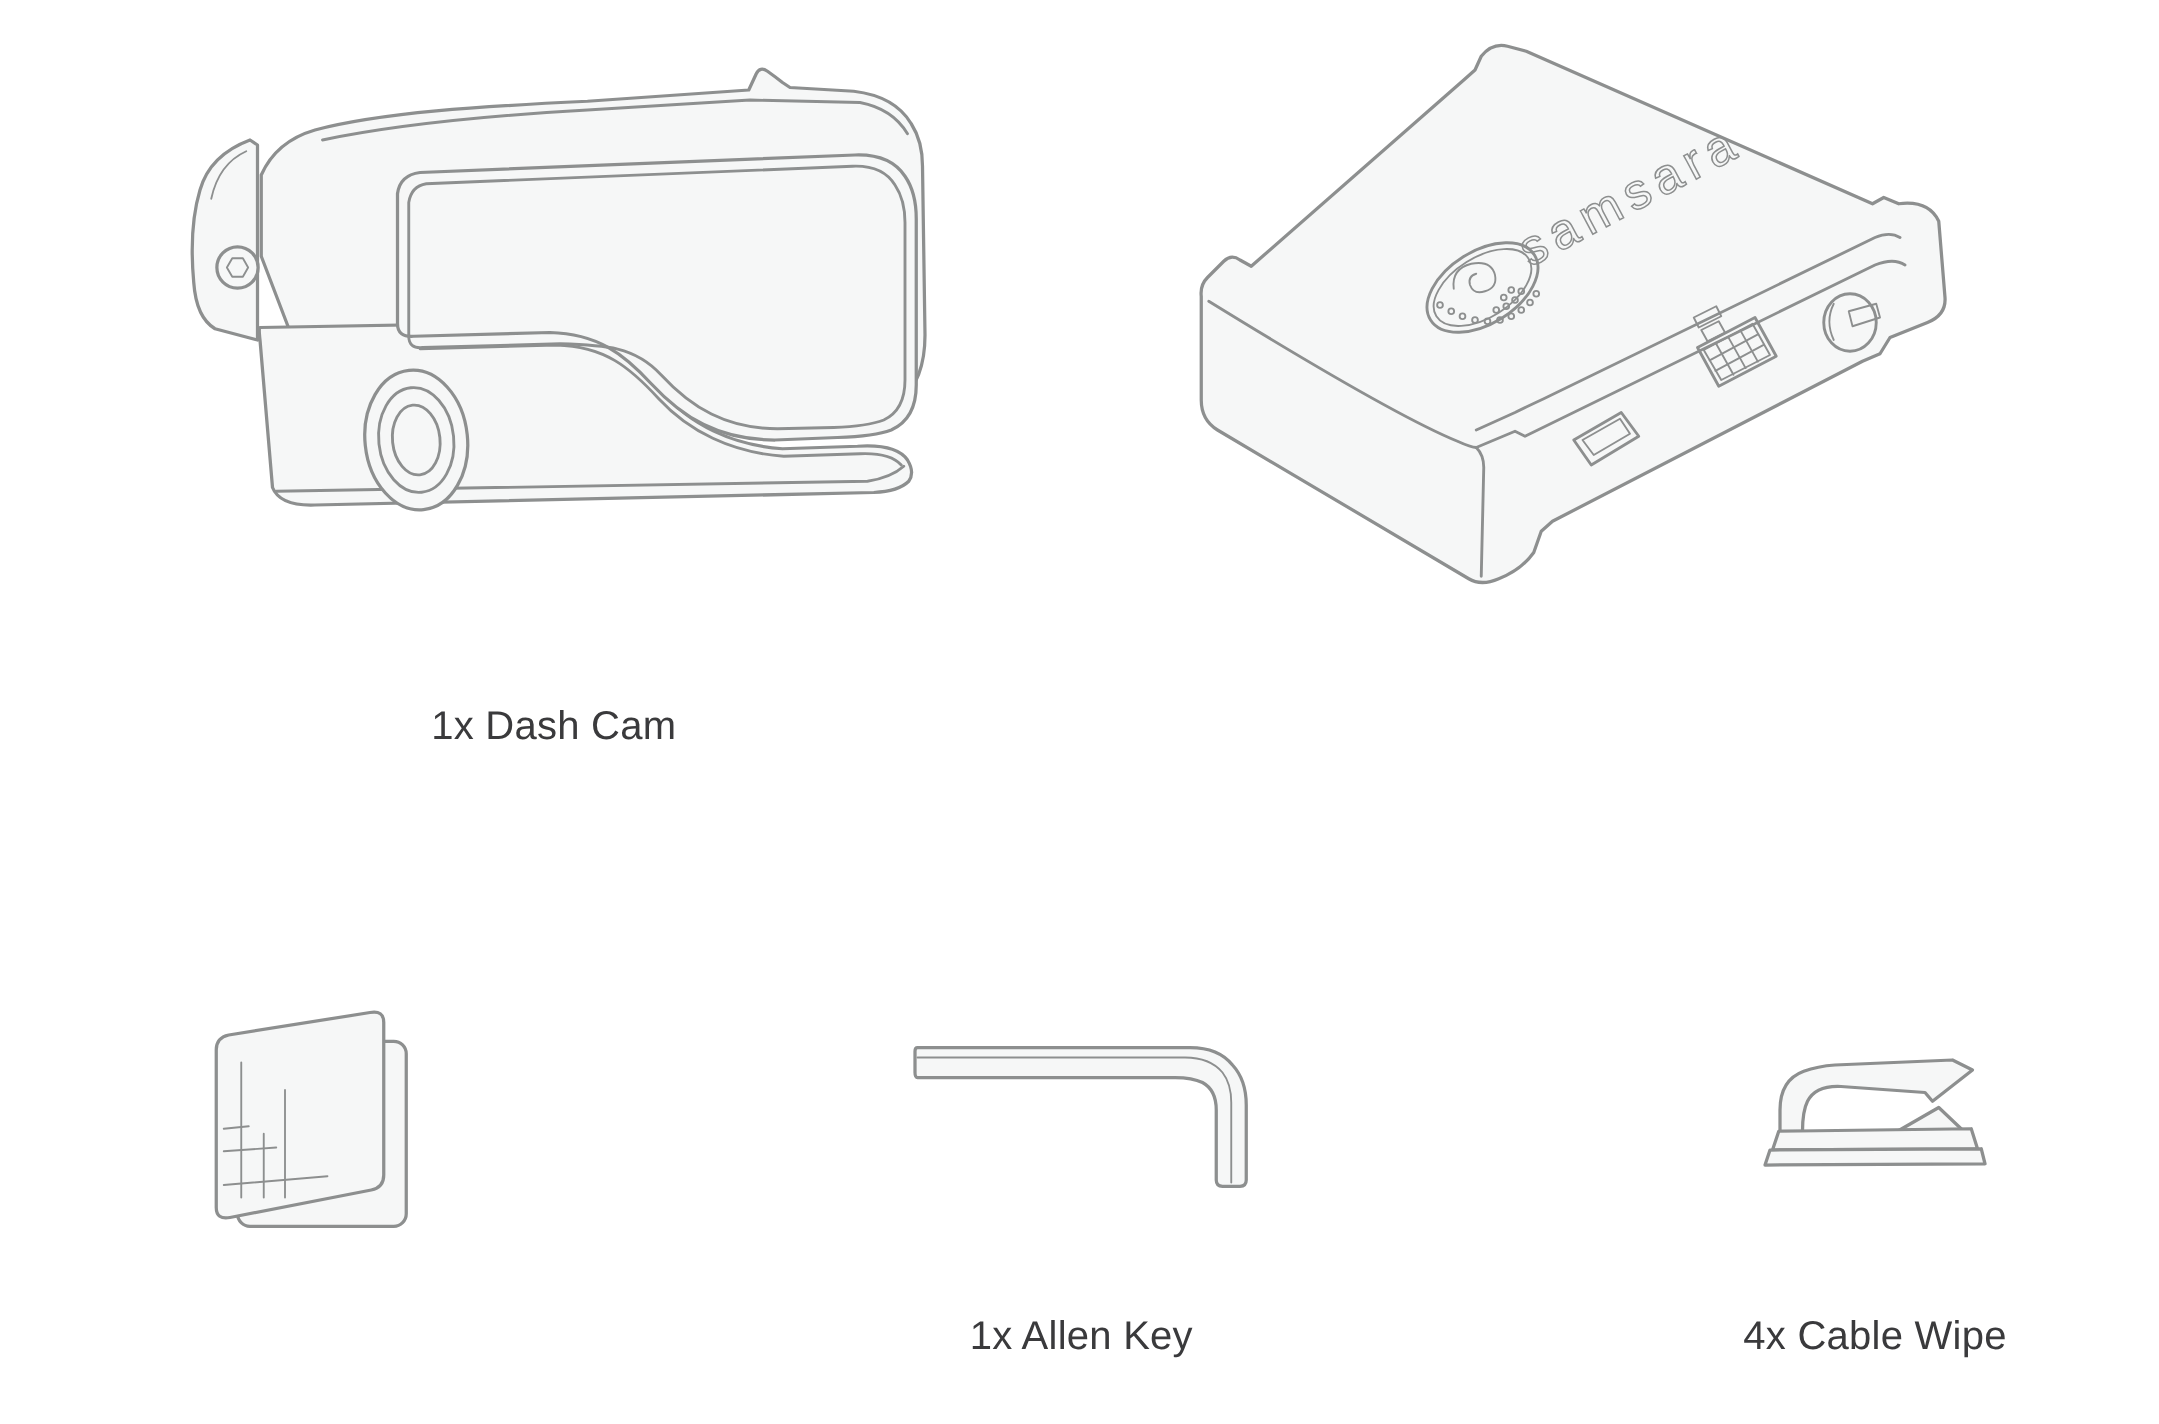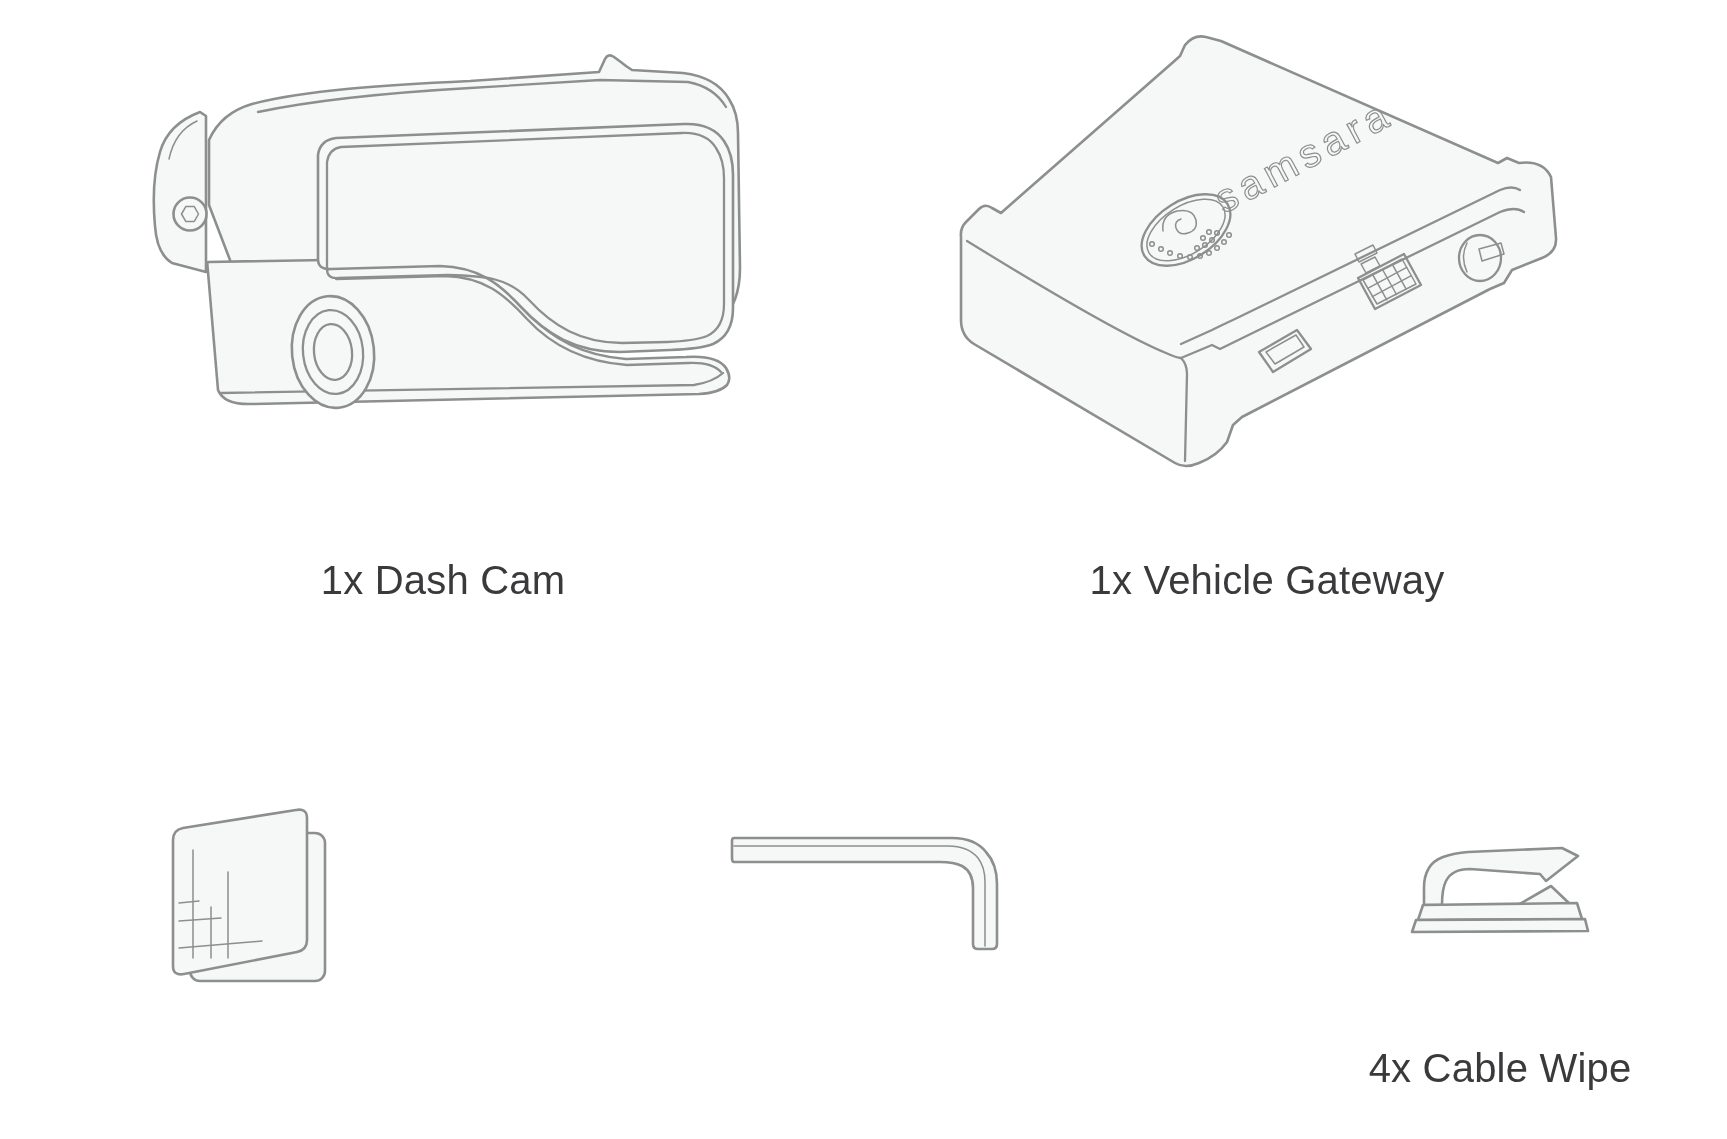--- a/index.html
+++ b/index.html
@@ -7,21 +7,21 @@
   }
   html,body{margin:0;padding:0;}
   body{
     width:1727px;height:1139px;background:var(--bg);
     font-family:"Liberation Sans",sans-serif;position:relative;overflow:hidden;
   }
   .stage{position:absolute;inset:0;}
   .figure-svg{position:absolute;overflow:visible;}
   .item-label{
     position:absolute;transform:translateX(-50%);
-    font-size:40px;line-height:48px;color:var(--text);
+    font-size:32px;line-height:48px;color:var(--text);
     white-space:nowrap;letter-spacing:.2px;
   }
   .shape{fill:var(--fill);stroke:var(--line);stroke-width:2.6;stroke-linejoin:round;stroke-linecap:round;}
   .line{fill:none;stroke:var(--line);stroke-width:2.3;stroke-linejoin:round;stroke-linecap:round;}
   .thin{stroke-width:1.5;}
   .brand-text{
     font-family:"Liberation Sans",sans-serif;font-size:40px;letter-spacing:6px;
     fill:none;stroke:var(--line);stroke-width:1.2px;
   }
 </style>
@@ -162,15 +162,15 @@
       <path class="shape" d="M 1424 905 L 1424 888 Q 1424 864 1443 857 Q 1454 853 1468 852
            L 1562 848 L 1578 856 L 1546 881 L 1540 874 L 1470 869
            Q 1452 869 1446 881 Q 1442 889 1442 905 Z"></path>
       <path class="shape" d="M 1518 905 L 1551 886 L 1571 905 Z"></path>
       <path class="shape" d="M 1423 905 L 1577 903 L 1582 919 L 1418 920 Z"></path>
       <path class="shape" d="M 1416 920 L 1585 919 L 1588 931 L 1412 932 Z"></path>
     </g>
   </svg>
 
   <div class="item-label" style="left:443px;top:556px">1x Dash Cam</div>
-  <div class="item-label" style="left:1267px;top:556px">1x Vehicle Gateway</div>
+  <div class="item-label" style="left:865px;top:1044px">1x Allen Key</div>
   <div class="item-label" style="left:1500px;top:1044px">4x Cable Wipe</div>
 </div>
 
 </body></html>

